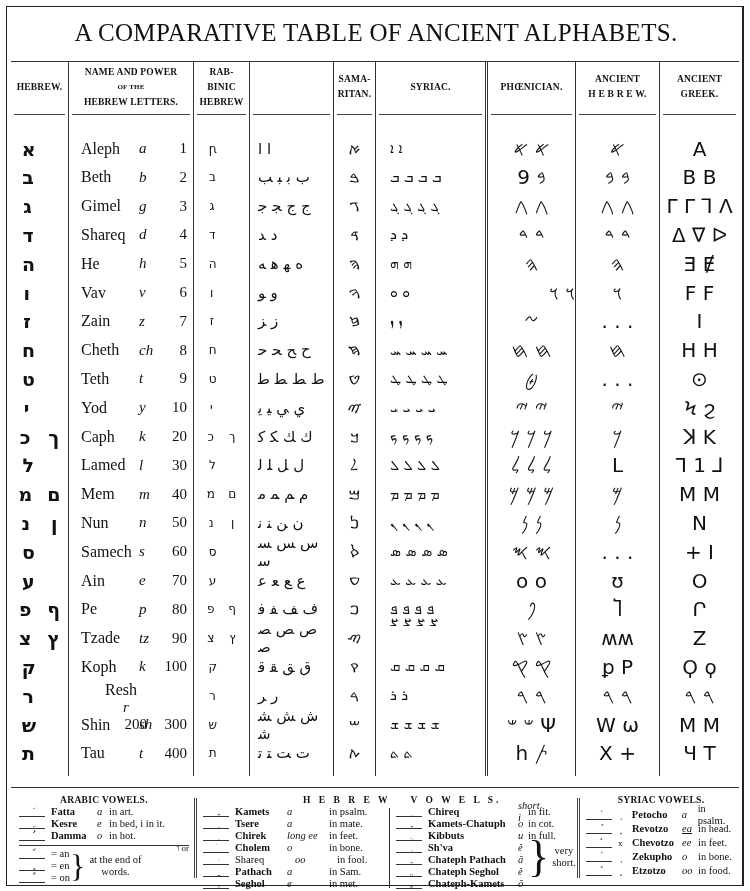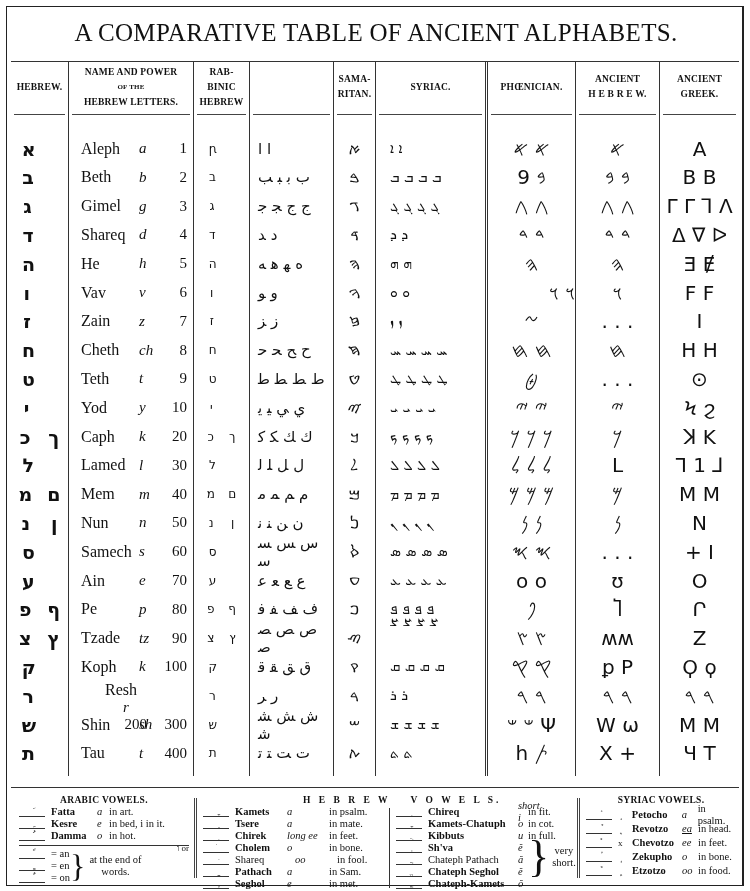--- a/index.html
+++ b/index.html
@@ -938,21 +938,21 @@
               <span>in full.</span>
             </div>
             <div class="vline">
               <span class="mark">ְ</span>
               <span style="width:90px;font-weight:bold;">Sh'va</span>
               <span style="width:10px;font-style:italic;">ĕ</span>
               <span></span>
             </div>
             <div class="vline">
               <span class="mark">ֲ</span>
-              <span style="width:90px;font-weight:normal;">Chateph Pathach</span>
+              <span style="width:90px;font-weight:bold;">Chateph Pathach</span>
               <span style="width:10px;font-style:italic;">ă</span>
               <span></span>
             </div>
             <div class="vline">
               <span class="mark">ֱ</span>
               <span style="width:90px;font-weight:bold;">Chateph Seghol</span>
               <span style="width:10px;font-style:italic;">ĕ</span>
               <span></span>
             </div>
             <div class="vline">

